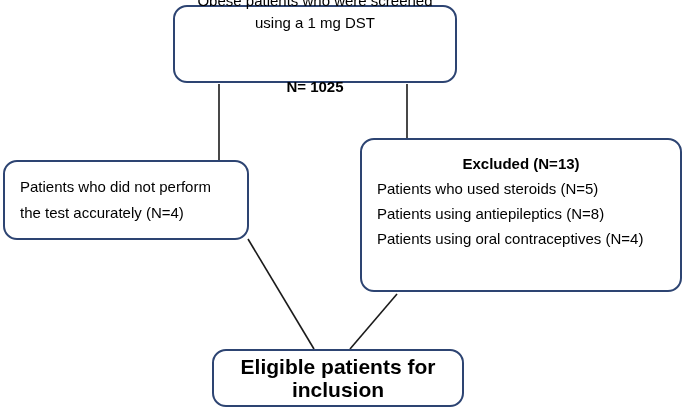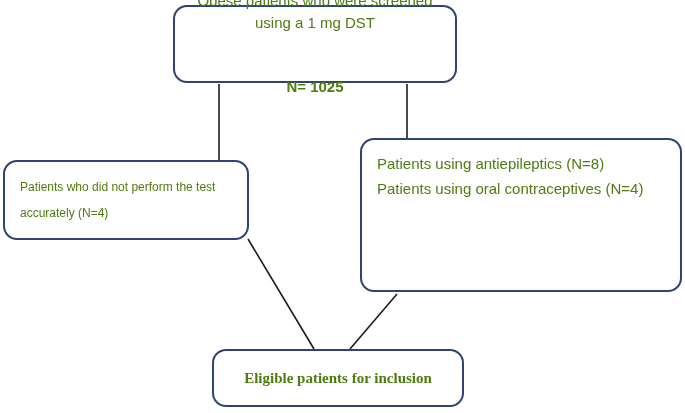--- a/index.html
+++ b/index.html
@@ -6,21 +6,21 @@
     margin: 0;
     padding: 0;
     background: #ffffff;
   }
   .figure {
     position: relative;
     width: 685px;
     height: 413px;
     background: #ffffff;
     font-family: "Liberation Sans", sans-serif;
-    color: #4d7c0f;
+    color: #000000;
     overflow: hidden;
   }
   .connectors {
     position: absolute;
     left: 0;
     top: 0;
     width: 685px;
     height: 413px;
   }
   .box {
@@ -44,21 +44,21 @@
     line-height: 22px;
   }
   .box--not-performed {
     left: 3px;
     top: 160px;
     width: 246px;
     height: 80px;
     display: flex;
     align-items: center;
     padding: 0 15px;
-    font-size: 12px;
+    font-size: 15px;
     line-height: 26px;
     text-align: left;
   }
   .box--excluded {
     left: 360px;
     top: 138px;
     width: 322px;
     height: 154px;
     padding: 11px 15px 0 15px;
     font-size: 15px;
@@ -75,23 +75,22 @@
     left: 212px;
     top: 349px;
     width: 252px;
     height: 58px;
     display: flex;
     flex-direction: column;
     align-items: center;
     justify-content: center;
     text-align: center;
     font-weight: bold;
-    font-size: 15px;
+    font-size: 21px;
     line-height: 23px;
-    font-family: Liberation Serif, serif;
   }
   .bold {
     font-weight: bold;
     margin-top: 42px;
   }
 </style>
 </head>
 <body>
 
 <div class="figure">
@@ -107,20 +106,22 @@
     <div>Obese patients who were screened</div>
     <div>using a 1 mg DST</div>
     <div class="bold">N= 1025</div>
   </div>
 
   <div class="box box--not-performed">
     <div>Patients who did not perform the test accurately (N=4)</div>
   </div>
 
   <div class="box box--excluded">
+    <div class="excluded-title">Excluded (N=13)</div>
+    <div class="excluded-item">Patients who used steroids (N=5)</div>
     <div class="excluded-item">Patients using antiepileptics (N=8)</div>
     <div class="excluded-item">Patients using oral contraceptives (N=4)</div>
   </div>
 
   <div class="box box--eligible">
     <div>Eligible patients for inclusion</div>
   </div>
 
 </div>
 

